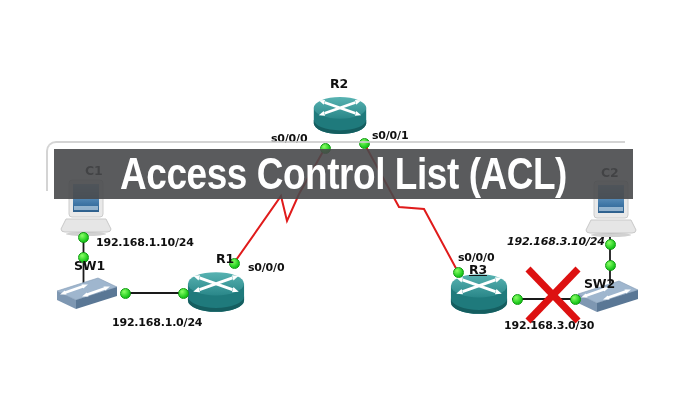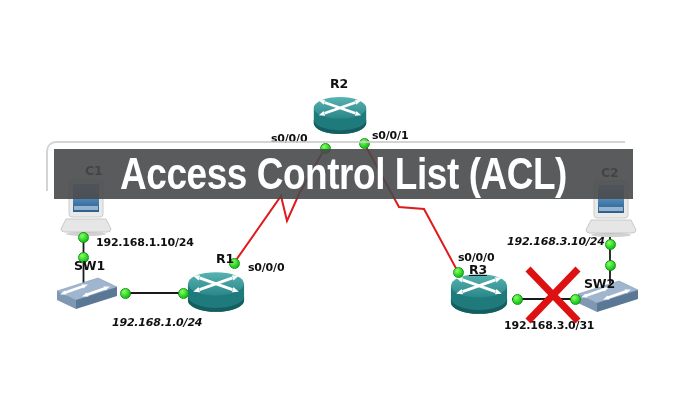--- a/index.html
+++ b/index.html
@@ -191,21 +191,21 @@
   <div class="lbl devlbl" style="left:584px;top:266px;margin-top:10px;">SW2</div>
   <div class="lbl devlbl" style="left:85px;top:163px;">C1</div>
   <div class="lbl devlbl" style="left:601px;top:165px;">C2</div>
 
   <div class="lbl" style="left:271px;top:132px;">s0/0/0</div>
   <div class="lbl" style="left:372px;top:129px;">s0/0/1</div>
   <div class="lbl" style="left:248px;top:261px;">s0/0/0</div>
   <div class="lbl" style="left:458px;top:251px;">s0/0/0</div>
 
   <div class="lbl" style="left:96px;top:236px;">192.168.1.10/24</div>
-  <div class="lbl" style="left:112px;top:316px;font-style:italic;">192.168.1.0/24</div>
+  <div class="lbl" style="left:112px;top:316px;">192.168.1.0/24</div>
   <div class="lbl" style="left:507px;top:235px;font-style:italic;">192.168.3.10/24</div>
-  <div class="lbl" style="left:504px;top:319px;">192.168.3.0/31</div>
+  <div class="lbl" style="left:504px;top:319px;">192.168.3.0/30</div>
 
   <div id="banner">
     <span class="txt">Access Control List (ACL)</span>
   </div>
 
 </div>
 
 </body></html>

